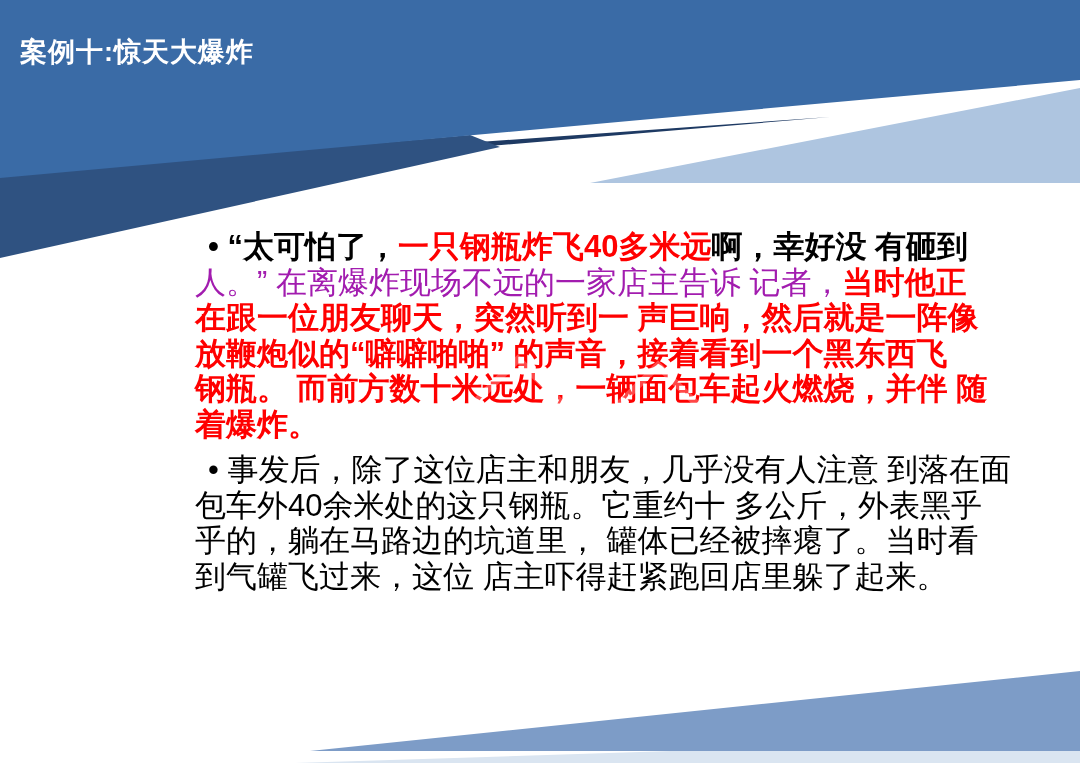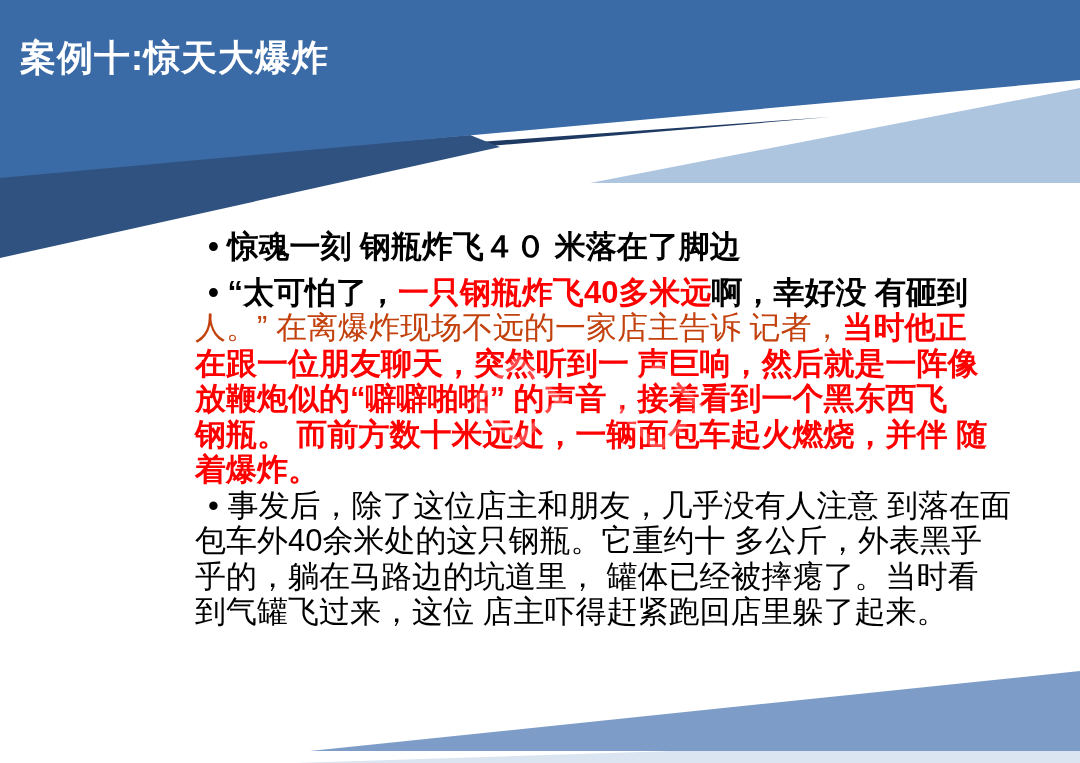--- a/index.html
+++ b/index.html
@@ -6,21 +6,21 @@
   .slide{
     position:relative;
     width:1080px;height:763px;
     overflow:hidden;
     background:#ffffff;
     font-family:"Liberation Sans", sans-serif;
   }
   .decor{position:absolute;left:0;top:0;width:1080px;height:763px;display:block;}
   .page-title{
     position:absolute;left:20px;top:38px;
-    font-size:36px;font-weight:700;color:#ffffff;
+    font-size:27px;font-weight:700;color:#ffffff;
     letter-spacing:1px;white-space:pre;line-height:1.1;
   }
   .body-text{
     position:absolute;left:195px;top:229px;width:840px;
   }
   .para .line{
     height:35.5px;line-height:35.5px;
     font-size:31px;white-space:pre;
   }
   .para .line.indent{padding-left:13px;}
@@ -53,25 +53,22 @@
 
     <polygon points="0,0 1080,0 1080,80 0,178" fill="#3A6BA6"></polygon>
 
     <polygon points="590,183 1080,88 1080,183" fill="#AEC5E0"></polygon>
   </svg>
 
   <div class="page-title">案例十:惊天大爆炸</div>
 
   <div class="body-text">
       <div class="para">
-        <div class="line indent"><span style="color: rgb(0, 0, 0); font-weight: 700;">• 惊魂一刻 钢瓶炸飞４０ 米落在了脚边</span></div>
-      </div>
-      <div class="para">
         <div class="line indent"><span style="color: rgb(0, 0, 0); font-weight: 700;">• “太可怕了，</span><span style="color: rgb(255, 0, 0); font-weight: 700;">一只钢瓶炸飞40多米远</span><span style="color: rgb(0, 0, 0); font-weight: 700;">啊，幸好没 有砸到</span></div>
-        <div class="line"><span style="color: #c2410c; font-weight: 400;">人。” 在离爆炸现场不远的一家店主告诉 记者，</span><span style="color: rgb(255, 0, 0); font-weight: 700;">当时他正</span></div>
+        <div class="line"><span style="color: #a21caf; font-weight: 400;">人。” 在离爆炸现场不远的一家店主告诉 记者，</span><span style="color: rgb(255, 0, 0); font-weight: 700;">当时他正</span></div>
         <div class="line"><span style="color: rgb(255, 0, 0); font-weight: 700; text-align: center;">在跟一位朋友聊天，突然听到一 声巨响，然后就是一阵像</span></div>
         <div class="line"><span style="color: rgb(255, 0, 0); font-weight: 700;">放鞭炮似的“噼噼啪啪” 的声音，接着看到一个黑东西飞</span></div>
         <div class="line"><span style="color: rgb(255, 0, 0); font-weight: 700;">钢瓶。 而前方数十米远处，一辆面包车起火燃烧，并伴 随</span></div>
         <div class="line"><span style="color: rgb(255, 0, 0); font-weight: 700;">着爆炸。</span></div>
       </div>
       <div class="para">
         <div class="line indent"><span style="color: rgb(0, 0, 0); font-weight: 400; text-align: center;">• 事发后，除了这位店主和朋友，几乎没有人注意 到落在面</span></div>
         <div class="line"><span style="color: rgb(0, 0, 0); font-weight: 400;">包车外40余米处的这只钢瓶。它重约十 多公斤，外表黑乎</span></div>
         <div class="line"><span style="color: rgb(0, 0, 0); font-weight: 400;">乎的，躺在马路边的坑道里， 罐体已经被摔瘪了。当时看</span></div>
         <div class="line"><span style="color: rgb(0, 0, 0); font-weight: 400;">到气罐飞过来，这位 店主吓得赶紧跑回店里躲了起来。</span></div>

